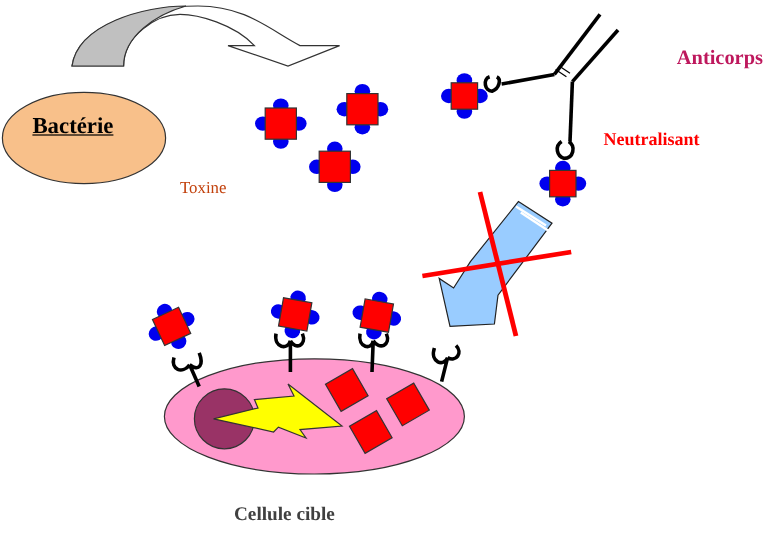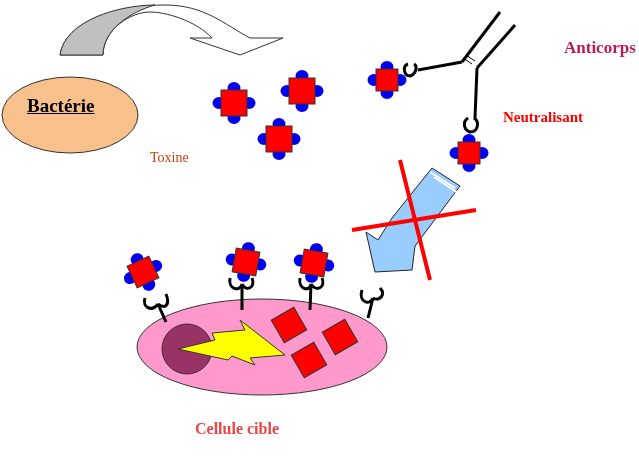--- a/index.html
+++ b/index.html
@@ -117,13 +117,13 @@
         <ellipse cx="14" cy="0" rx="6.5" ry="6" fill="#0000ee"></ellipse>
         <rect x="-12" y="-12" width="24" height="24" fill="#ff0000" stroke="#333" stroke-width="1"></rect>
       </g>
     </g>
 </svg>
 
 <div class="lbl" style="left:27px;top:95px;font-size:19px;color:#000;text-decoration:underline;">Bactérie</div>
 <div class="lbl" style="left:150px;top:150px;font-size:14px;color:#c2410c;font-weight:normal;">Toxine</div>
 <div class="lbl" style="left:516px;top:38px;font-size:17px;color:#be185d;margin-left:48px;">Anticorps</div>
 <div class="lbl" style="left:503px;top:69px;font-size:15px;color:#ff0000;margin-top:40px;">Neutralisant</div>
-<div class="lbl" style="left:195px;top:420px;font-size:16px;color:#ef4444;">Cellule cible</div>
+<div class="lbl" style="left:195px;top:420px;font-size:16px;color:#404040;">Cellule cible</div>
 
 </body></html>

